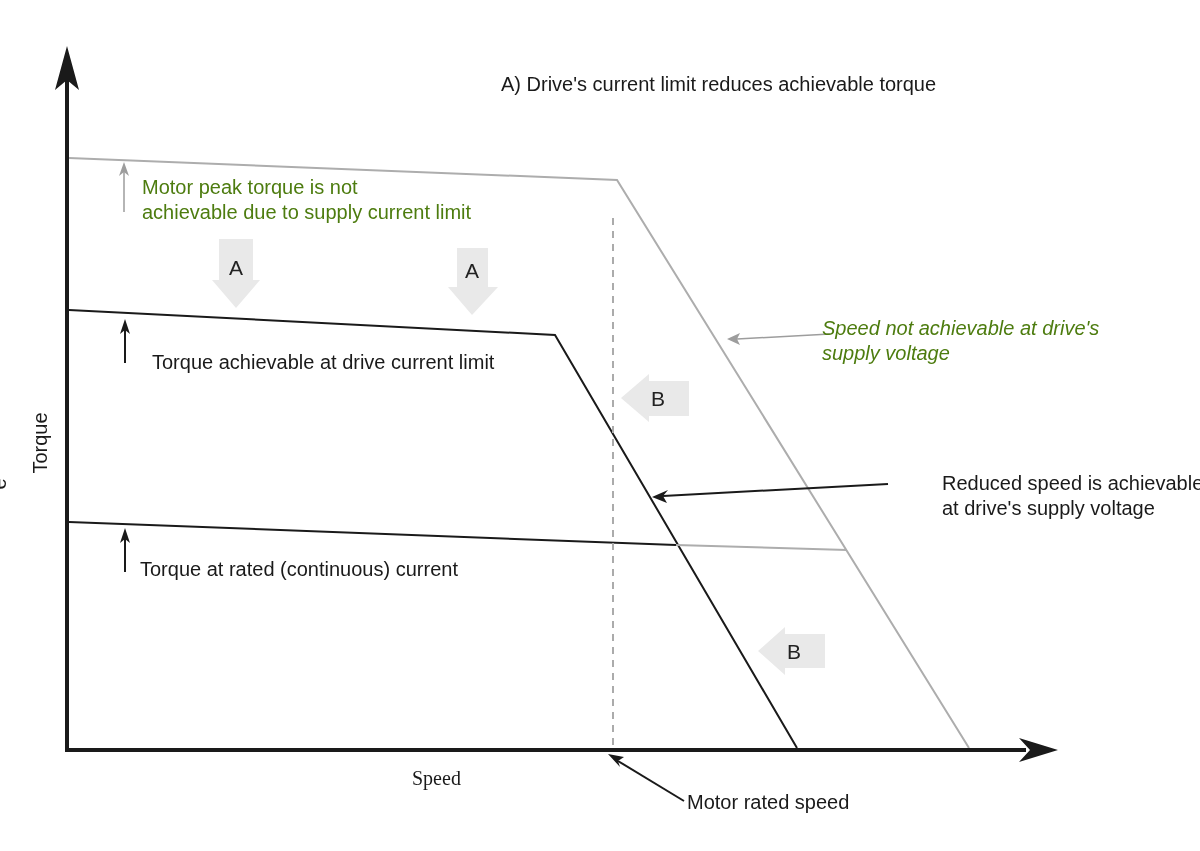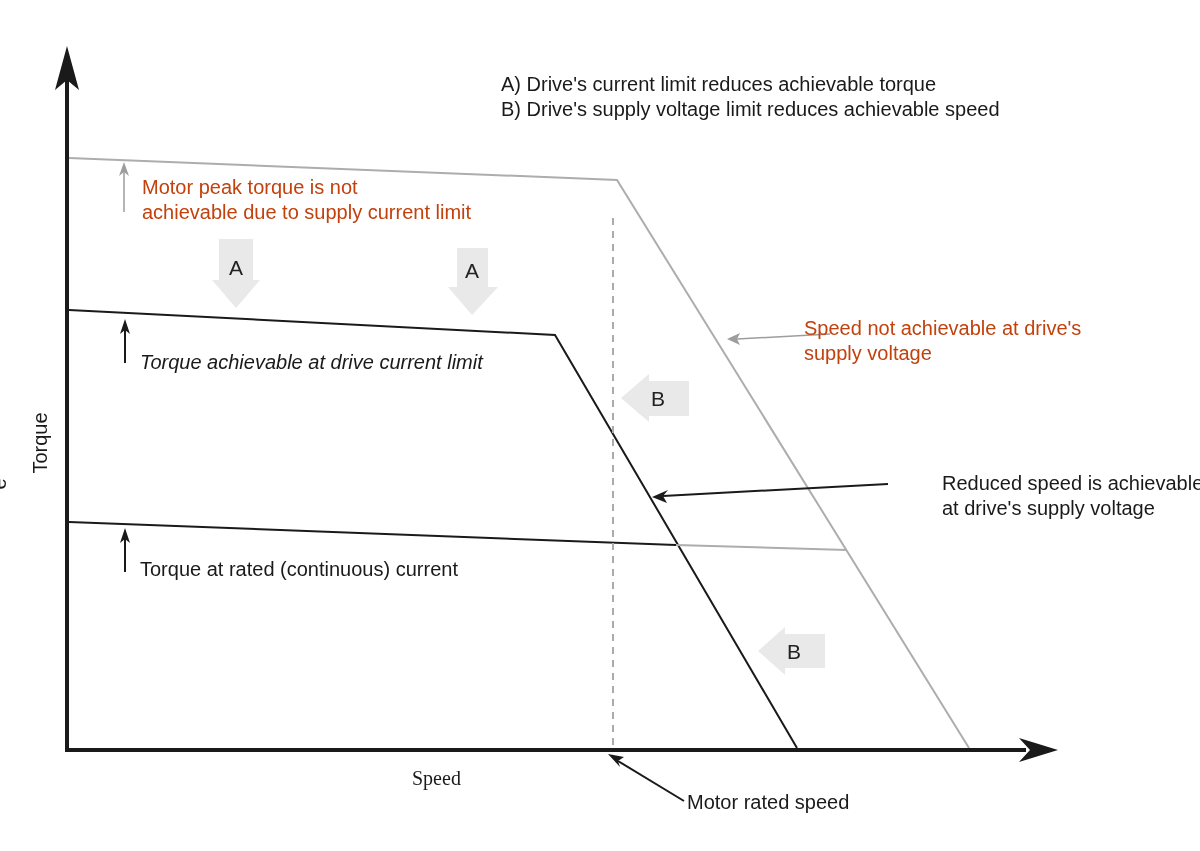--- a/index.html
+++ b/index.html
@@ -1,21 +1,21 @@
 <!DOCTYPE html>
 <html><head>
 <meta charset="utf-8">
 <style>
   html,body{margin:0;padding:0;background:#ffffff;}
   body{width:1200px;height:851px;overflow:hidden;
        font-family:"Liberation Sans", sans-serif;}
   .stage{position:relative;width:1200px;height:798px;background:#fff;}
   .stage svg{position:absolute;left:0;top:0;}
   .label{position:absolute;font-size:20px;line-height:25px;color:#1a1a1a;white-space:nowrap;}
-  .gray{color:#c2410c;}
+  .gray{color:#4d7c0f;}
   .rot{transform:rotate(-90deg);display:flex;align-items:center;justify-content:center;}
   .arrow-letter{position:absolute;width:24px;height:24px;font-size:21px;color:#222;
                 display:flex;align-items:center;justify-content:center;}
 </style>
 </head>
 <body>
 
 <div class="stage">
 
   <svg width="1200" height="851" viewBox="0 0 1200 851">
@@ -71,33 +71,32 @@
 
       <g stroke="#1a1a1a" stroke-width="2">
         <line x1="684" y1="801" x2="618" y2="761"></line>
         <polygon fill="#1a1a1a" stroke="none" points="608,754 624,757 618,761 620,767"></polygon>
       </g>
     </g>
   </svg>
 
   <div class="label" style="left:501px;top:72px;">
     <div>A) Drive's current limit reduces achievable torque</div>
-    <div>B) Drive's supply voltage limit reduces achievable speed</div>
   </div>
 
   <div class="label gray" style="left:142px;top:175px;">
     <div>Motor peak torque is not</div>
     <div>achievable due to supply current limit</div>
   </div>
 
-  <div class="label" style="left:140px;top:350px;font-style:italic;">Torque achievable at drive current limit</div>
+  <div class="label" style="left:152px;top:350px;">Torque achievable at drive current limit</div>
 
   <div class="label" style="left:140px;top:557px;text-align:center;">Torque at rated (continuous) current</div>
 
-  <div class="label gray" style="left:804px;top:316px;">
+  <div class="label gray" style="left:822px;top:316px;font-style:italic;">
     <div>Speed not achievable at drive's</div>
     <div>supply voltage</div>
   </div>
 
   <div class="label" style="left:942px;top:471px;">
     <div>Reduced speed is achievable</div>
     <div>at drive's supply voltage</div>
   </div>
 
   <div class="label" style="left:687px;top:790px;">Motor rated speed</div>

